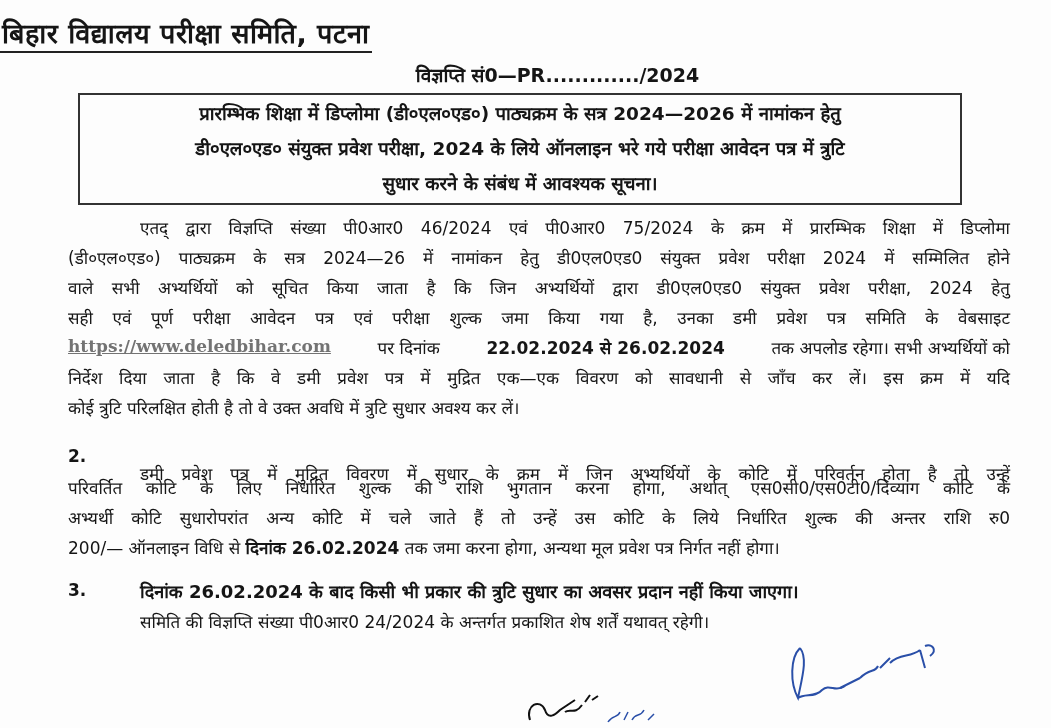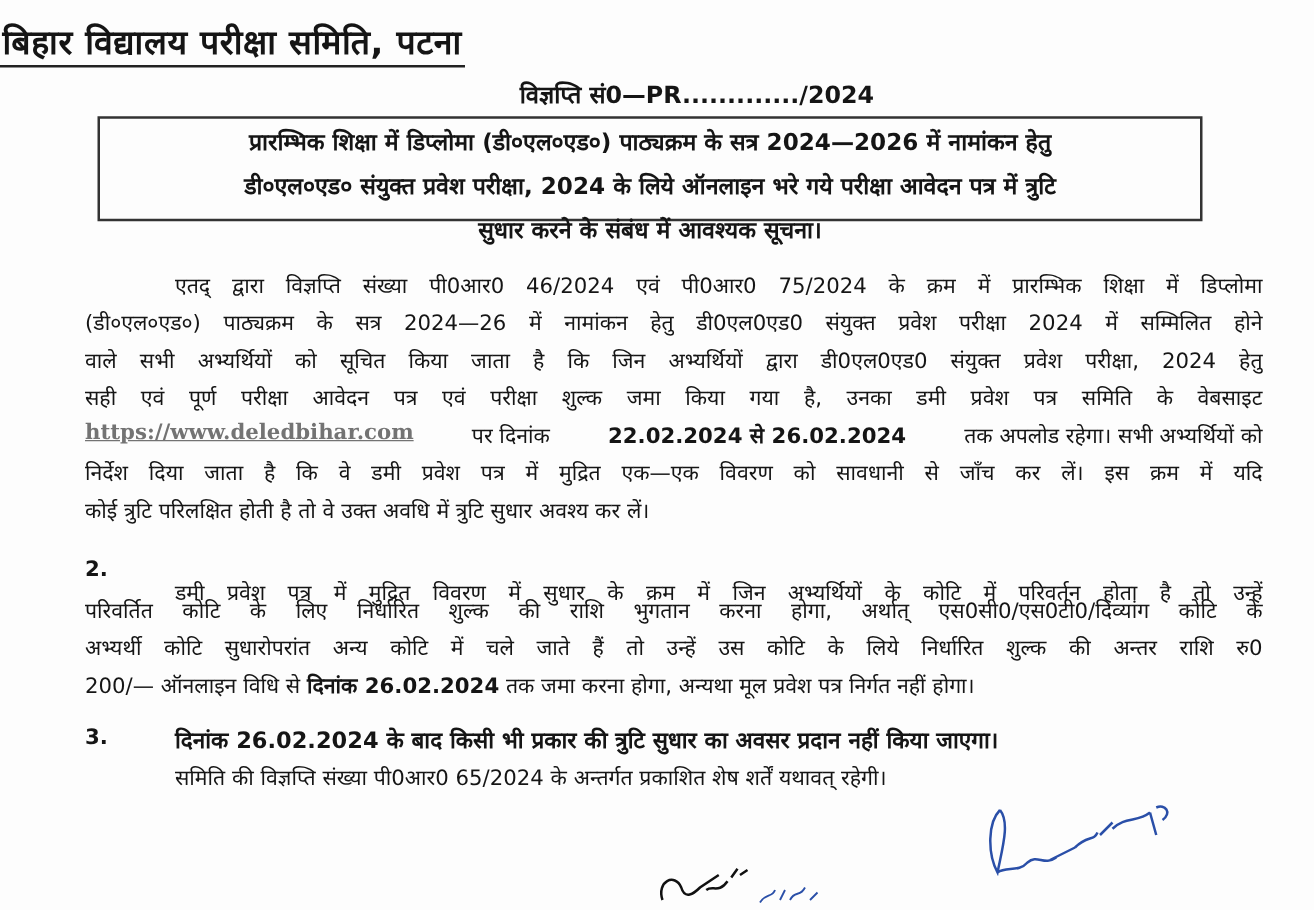--- a/index.html
+++ b/index.html
@@ -4,21 +4,21 @@
 <style>
   html, body { margin:0; padding:0; background:#ffffff; }
   body { width:1051px; height:728px; overflow:hidden; position:relative;
          font-family:"DejaVu Sans","Liberation Sans",sans-serif; color:#151515; }
   .page { position:absolute; left:0; top:0; width:1051px; height:728px; background:#fdfdfd; }
   .title { position:absolute; left:0; width:1051px; top:14px; text-align:left;
            font-size:27px; font-weight:bold; letter-spacing:0.5px; }
   .title span { border-bottom:2px solid #222; padding:0 2px 2px 2px; }
   .notice-no { position:absolute; left:0; width:1051px; top:62px; text-align:center;
                font-size:19px; font-weight:bold;padding-left:32px; }
-  .subject-box { position:absolute; left:78px; top:93px; width:884px; height:84px;
+  .subject-box { position:absolute; left:78px; top:93px; width:884px; height:112px;
                  border:2px solid #333; box-sizing:border-box; }
   .subject-line { position:absolute; left:0; width:100%; text-align:center;
                   font-size:18.5px; font-weight:bold; white-space:nowrap; }
   .line { position:absolute; font-size:17px; white-space:nowrap; }
   .just { text-align:justify; text-align-last:justify; }
   .b { font-weight:bold; }
   .link { font-family:"DejaVu Serif","Liberation Serif",serif; font-weight:bold;
           text-decoration:underline; color:#737373; }
   .num { position:absolute; font-size:17px; font-weight:bold; }
   .point3 { position:absolute; font-size:18px; font-weight:bold; white-space:nowrap; }
@@ -58,21 +58,21 @@
   <div class="num" style="left:68px; top:446px;">2.</div>
   <div class="line just" style="left:140px; top:462px; width:870px;">डमी प्रवेश पत्र में मुद्रित विवरण में सुधार के क्रम में जिन अभ्यर्थियों के कोटि में परिवर्तन होता है तो उन्हें</div>
   <div class="line just" style="left:68px; top:476px; width:942px;">परिवर्तित कोटि के लिए निर्धारित शुल्क की राशि भुगतान करना होगा, अर्थात् एस0सी0/एस0टी0/दिव्यांग कोटि के</div>
   <div class="line just" style="left:68px; top:506px; width:942px;">अभ्यर्थी कोटि सुधारोपरांत अन्य कोटि में चले जाते हैं तो उन्हें उस कोटि के लिये निर्धारित शुल्क की अन्तर राशि रु0</div>
   <div class="line" style="left:68px; top:536px;">
     <span>200/— ऑनलाइन विधि से </span><span class="b">दिनांक 26.02.2024</span><span> तक जमा करना होगा, अन्यथा मूल प्रवेश पत्र निर्गत नहीं होगा।</span>
   </div>
 
   <div class="num" style="left:68px; top:580px;">3.</div>
   <div class="point3" style="left:140px; top:579px;">दिनांक 26.02.2024 के बाद किसी भी प्रकार की त्रुटि सुधार का अवसर प्रदान नहीं किया जाएगा।</div>
-  <div class="line" style="left:140px; top:610px;">समिति की विज्ञप्ति संख्या पी0आर0 65/2024 के अन्तर्गत प्रकाशित शेष शर्तें यथावत् रहेगी।</div>
+  <div class="line" style="left:140px; top:610px;">समिति की विज्ञप्ति संख्या पी0आर0 24/2024 के अन्तर्गत प्रकाशित शेष शर्तें यथावत् रहेगी।</div>
 
   <svg class="sig" style="left:760px; top:638px;" width="200" height="70">
     <path d="M40 10 C 30 20, 30 45, 38 60 C 42 40, 48 20, 40 10 M38 60 C 45 55, 55 60, 62 52 C 70 45, 75 55, 85 48" stroke="#2a4fa8" stroke-width="2" fill="none"></path>
     <path d="M80 50 L100 40 M100 40 C 110 30, 115 35, 118 28 M120 30 L 130 20 M130 25 C 140 15, 150 20, 160 12 M160 12 L 165 30 M165 8 C 172 5, 178 12, 170 18" stroke="#2a4fa8" stroke-width="2" fill="none"></path>
   </svg>
   <svg class="sig" style="left:520px; top:690px;" width="180" height="38">
     <path d="M10 30 C 5 15, 20 8, 25 20 C 28 30, 35 25, 40 20 L 55 10 M45 22 C 50 18, 55 25, 62 15 M65 12 L 70 5 M72 10 L 78 6" stroke="#111" stroke-width="2" fill="none"></path>
     <path d="M88 32 C 92 25, 98 28, 100 22 M104 30 L 108 22 M112 30 C 116 22, 120 28, 124 20 M128 30 L 134 24" stroke="#2a4fa8" stroke-width="1.5" fill="none"></path>
   </svg>
 

